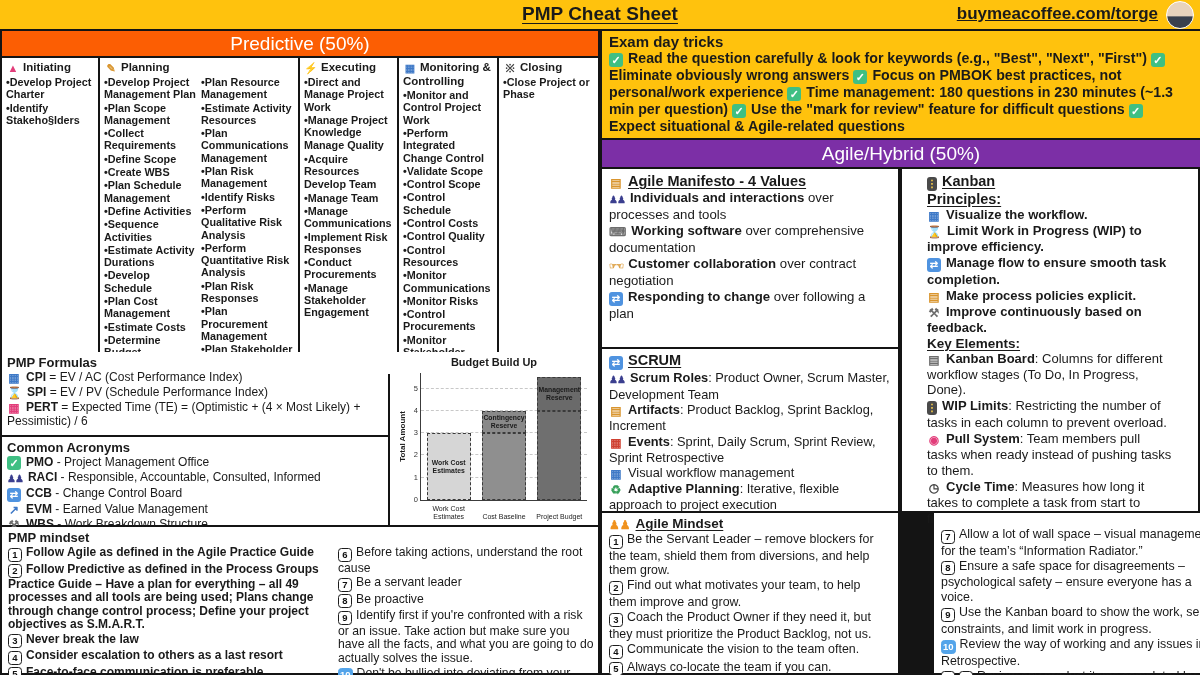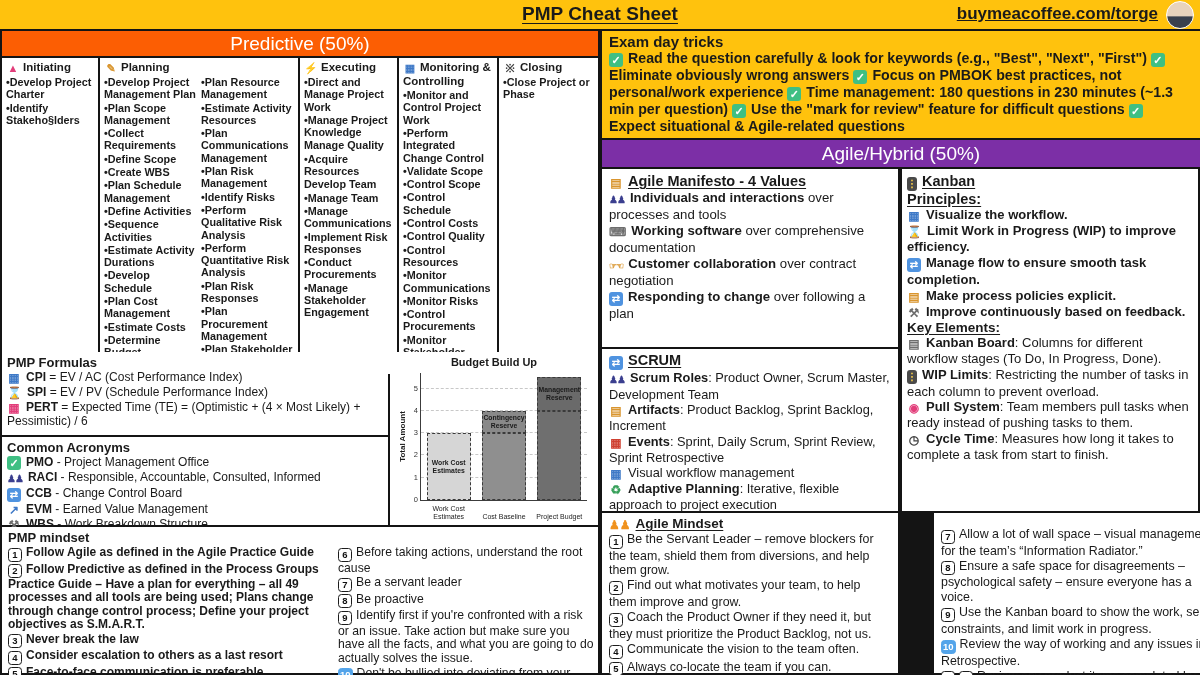--- a/index.html
+++ b/index.html
@@ -54,21 +54,21 @@
   
   #exam{top:31px;left:602px;width:598px;height:107px;background:#FFC20D;padding:2px 7px;}
   #exam-title{font-size:15px;font-weight:800;}
   #exam-body{font-size:14.2px;line-height:1.18;font-weight:600;}
   .tri{white-space:normal;margin-top:29px;}
   #agile-header{top:140px;left:602px;width:598px;height:27px;background:#7C2FA6;color:#fff;
                 font-size:19px;text-align:center;line-height:27px;font-weight:500;}
 
   #manifesto{top:169px;left:602px;width:296px;height:178px;padding:4px 7px;}
   #scrum{top:349px;left:602px;width:296px;height:162px;padding:3px 7px;}
-  #kanban{top:169px;left:902px;width:296px;height:342px;padding:4px 5px;}
+  #kanban{top:169px;left:902px;width:296px;height:342px;padding:4px 25px;}
   #agile-mindset{top:513px;left:602px;width:296px;height:160px;padding:3px 7px;}
   #wall{top:513px;left:902px;width:296px;height:160px;padding:14px 7px 3px 7px;margin-left:32px;}
 
   .sec-title{font-size:14.5px;font-weight:800;}
   .u{text-decoration:underline;text-underline-offset:2px;}
   .li{font-size:13.2px;line-height:1.24;}
   .li b{font-weight:800;}
   #scrum .li{font-size:12.8px;line-height:1.2;}
   #kanban .li{font-size:13px;line-height:1.22;}
   .am .mi{font-size:12.4px;line-height:1.16;font-weight:400;margin-bottom:1px;}

